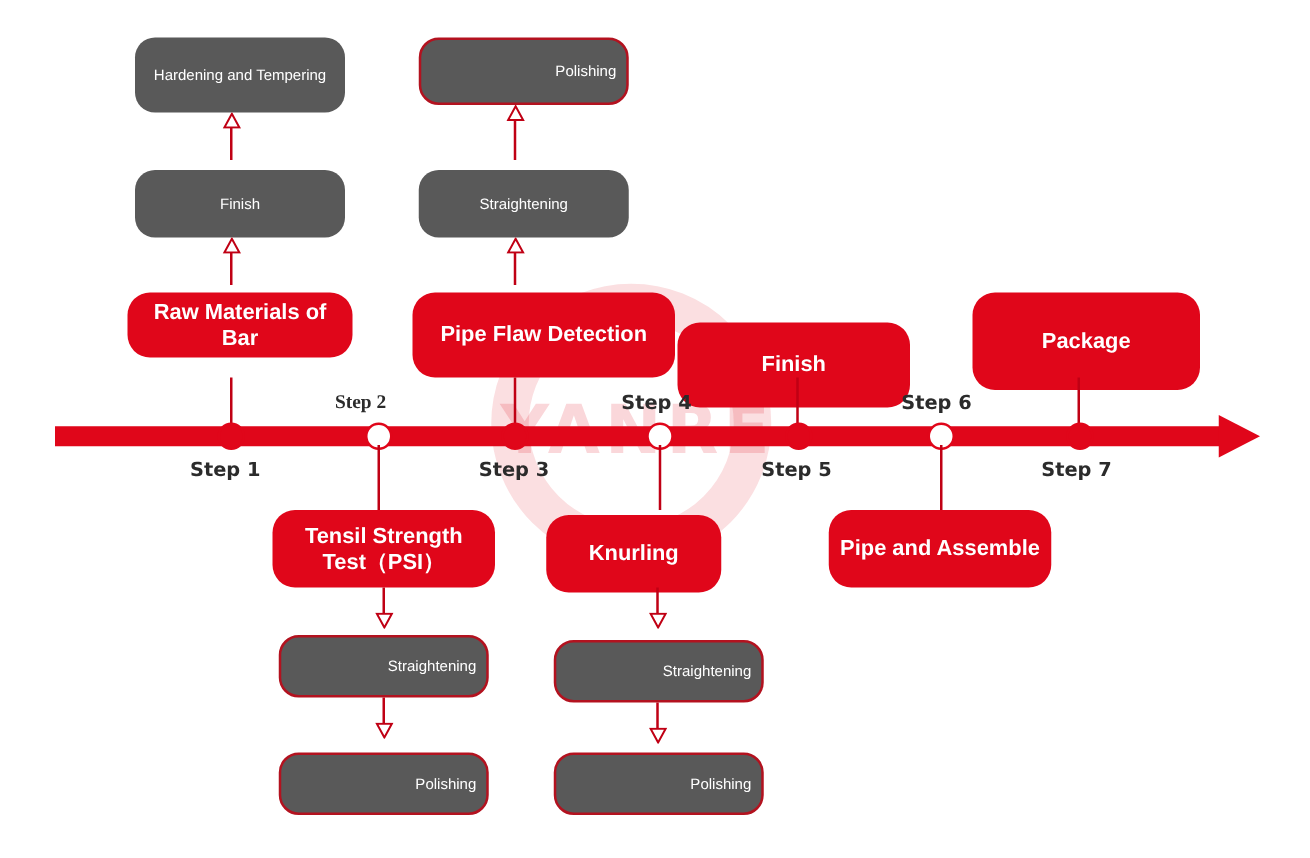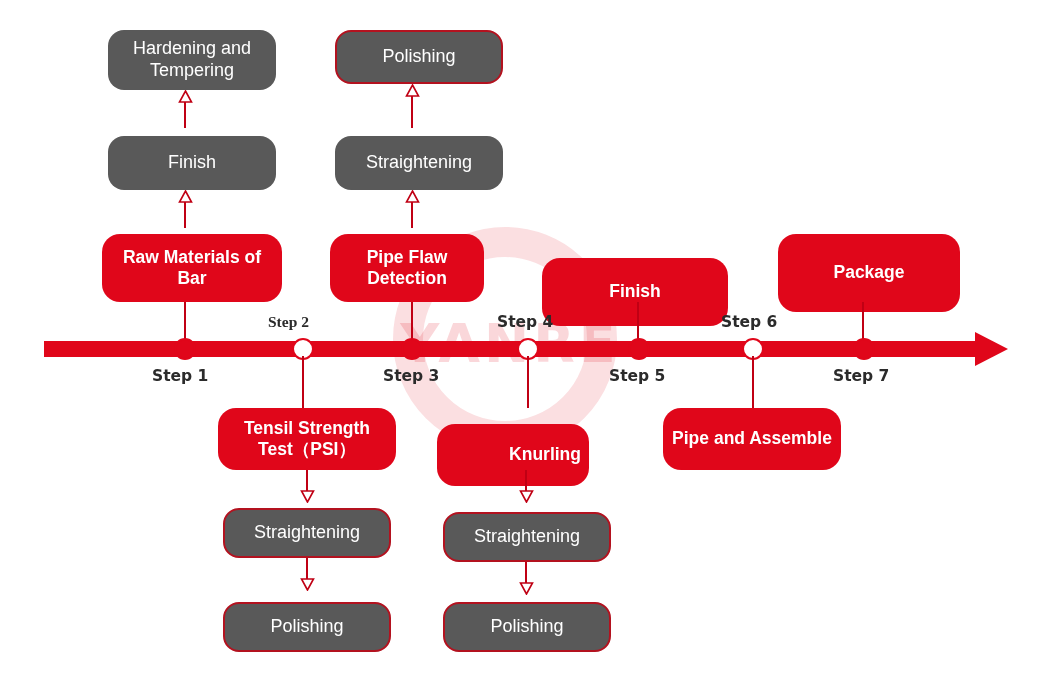--- a/index.html
+++ b/index.html
@@ -78,23 +78,23 @@
     padding:4px 8px;
   }
   .box.red{
     background:#E0061A;
     font-size:17.5px;font-weight:700;
     border-radius:18px;
     text-shadow:0 0 1px rgba(0,0,0,0.06);
   }
   .box.gray{
     background:#595959;
-    font-size:18px;font-weight:400;
-  }
-  .box.bordered{border:2.5px solid #B3121F;}
+    font-size:12px;font-weight:400;
+  }
+  .box.bordered{border:2.5px solid #B3121F;justify-content:flex-end;}
 
   
   .oarrow{position:absolute;width:15px;height:13px;}
   .oarrow svg{display:block;}
 </style>
 </head>
 <body>
 
 <div id="canvas">
 
@@ -114,21 +114,21 @@
   <div class="box gray" style="left:108px;top:136px;width:168px;height:54px;">
     <span>Finish</span>
   </div>
   <div class="stem" style="left:184px;top:196px;height:32px;"></div>
   <div class="oarrow" style="left:178px;top:190px;">
     <svg width="15" height="13" viewBox="0 0 15 13">
         <polygon points="7.5,1 13.5,12 1.5,12" fill="#ffffff" stroke="#C00014" stroke-width="1.6"></polygon>
       </svg>
   </div>
 
-  <div class="box red" style="left:102px;top:234px;width:180px;height:68px;">
+  <div class="box red" style="left:102px;top:234px;width:180px;height:52px;">
     <span>Raw Materials of Bar</span>
   </div>
   <div class="stem" style="left:184px;top:302px;height:42px;"></div>
 
   <div class="box gray bordered" style="left:335px;top:30px;width:168px;height:54px;">
     <span>Polishing</span>
   </div>
   <div class="stem" style="left:411px;top:90px;height:38px;"></div>
   <div class="oarrow" style="left:405px;top:84px;">
     <svg width="15" height="13" viewBox="0 0 15 13">
@@ -139,21 +139,21 @@
   <div class="box gray" style="left:335px;top:136px;width:168px;height:54px;">
     <span>Straightening</span>
   </div>
   <div class="stem" style="left:411px;top:196px;height:32px;"></div>
   <div class="oarrow" style="left:405px;top:190px;">
     <svg width="15" height="13" viewBox="0 0 15 13">
         <polygon points="7.5,1 13.5,12 1.5,12" fill="#ffffff" stroke="#C00014" stroke-width="1.6"></polygon>
       </svg>
   </div>
 
-  <div class="box red" style="left:330px;top:234px;width:154px;height:68px;">
+  <div class="box red" style="left:330px;top:234px;width:210px;height:68px;">
     <span>Pipe Flaw Detection</span>
   </div>
   <div class="stem" style="left:411px;top:302px;height:42px;"></div>
 
   <div class="box red" style="left:542px;top:234px;width:186px;height:68px;margin-top:24px;">
     <span>Finish</span>
   </div>
   <div class="stem" style="left:637px;top:302px;height:42px;"></div>
 
   <div class="box red" style="left:778px;top:234px;width:182px;height:78px;">
@@ -197,21 +197,21 @@
   <div class="oarrow" style="left:300px;top:578px;">
     <svg width="15" height="13" viewBox="0 0 15 13">
         <polygon points="7.5,12 1.5,1 13.5,1" fill="#ffffff" stroke="#C00014" stroke-width="1.6"></polygon>
       </svg>
   </div>
   <div class="box gray bordered" style="left:223px;top:602px;width:168px;height:50px;">
     <span>Polishing</span>
   </div>
 
   <div class="stem" style="left:527px;top:356px;height:52px;"></div>
-  <div class="box red" style="left:437px;top:424px;width:152px;height:62px;justify-content:flex-end;">
+  <div class="box red" style="left:437px;top:412px;width:140px;height:62px;">
     <span>Knurling</span>
   </div>
   <div class="stem" style="left:525px;top:470px;height:30px;"></div>
   <div class="oarrow" style="left:519px;top:490px;">
     <svg width="15" height="13" viewBox="0 0 15 13">
         <polygon points="7.5,12 1.5,1 13.5,1" fill="#ffffff" stroke="#C00014" stroke-width="1.6"></polygon>
       </svg>
   </div>
   <div class="box gray bordered" style="left:443px;top:512px;width:168px;height:50px;">
     <span>Straightening</span>

